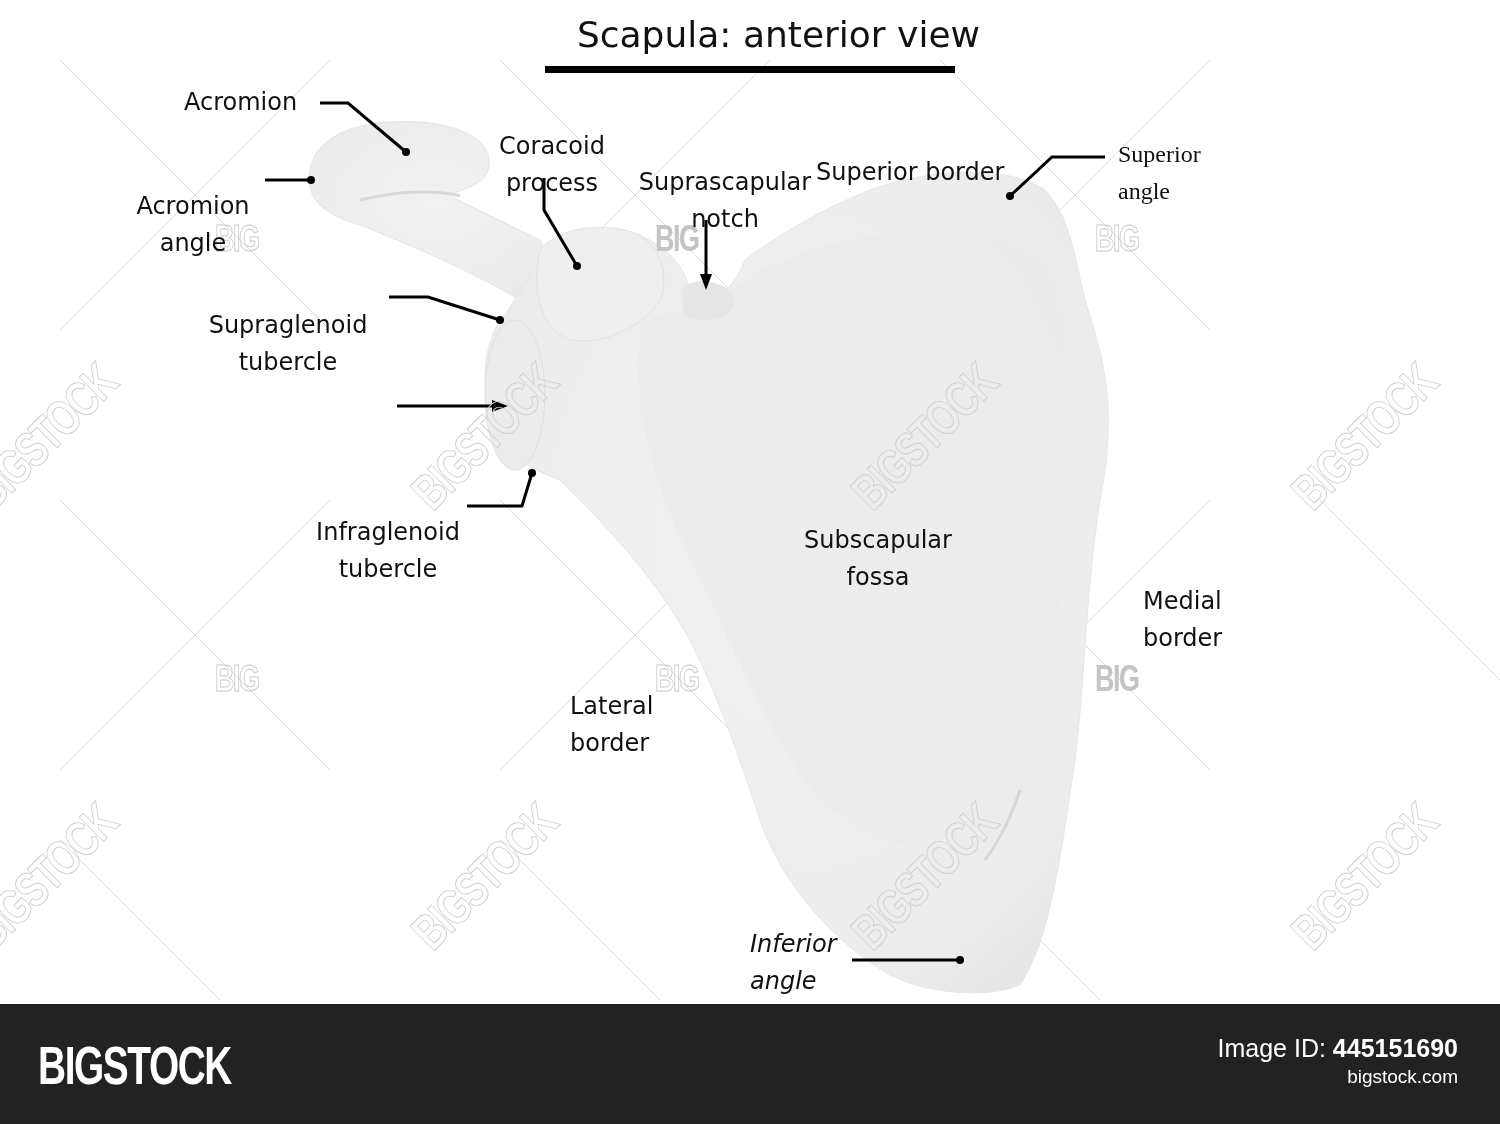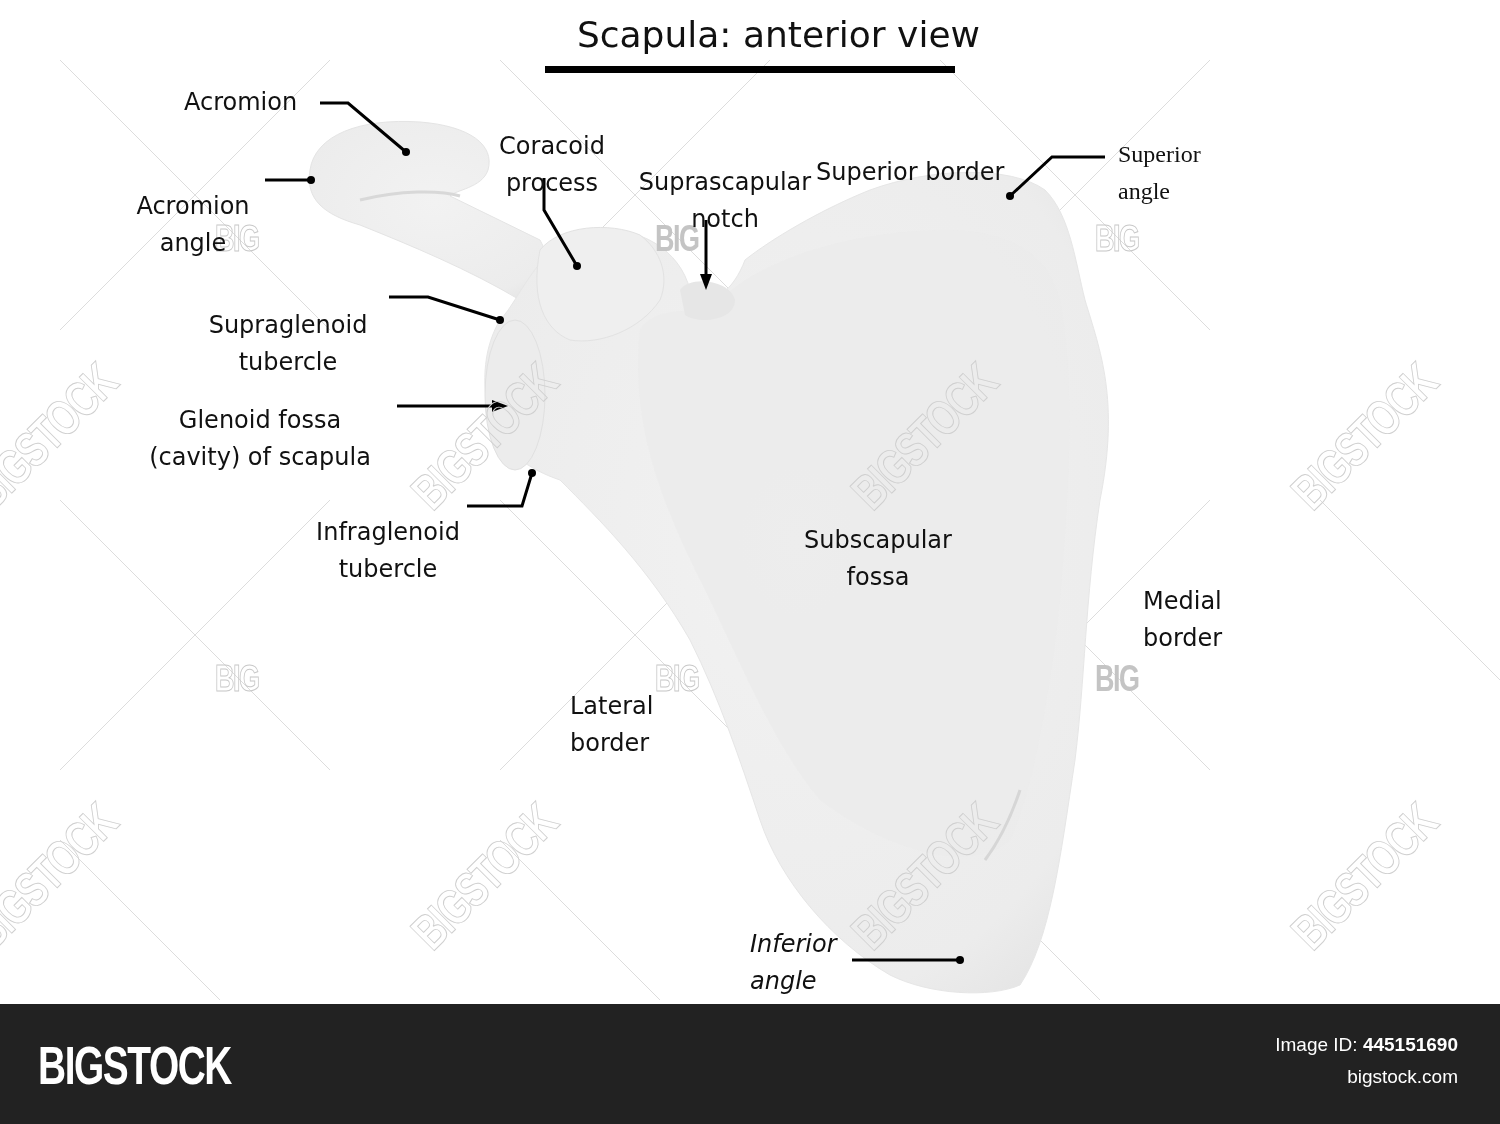--- a/index.html
+++ b/index.html
@@ -10,21 +10,21 @@
   .title-rule{position:absolute;left:545px;top:66px;width:410px;height:7px;background:#000;}
   .lbl{position:absolute;font-size:24px;line-height:37px;color:#111;white-space:nowrap;}
   .lbl span{display:block;}
   .c{text-align:center;margin-top:28px;}
   .wm{position:absolute;font-family:"Liberation Sans",sans-serif;font-weight:bold;font-size:36px;letter-spacing:-2px;transform:scaleX(0.75);transform-origin:left top;}
   .wm.outline{color:transparent;-webkit-text-stroke:1px #c8c8c8;}
   .wm.solid{color:#c4c4c4;}
   .wm-diag{position:absolute;font-family:"Liberation Sans",sans-serif;font-weight:bold;font-size:50px;letter-spacing:-3px;color:transparent;-webkit-text-stroke:1px #cfcfcf;transform-origin:left top;}
   .footer{position:absolute;left:0;top:1004px;width:1500px;height:120px;background:#222222;}
   .brand{position:absolute;left:38px;top:30px;font-family:"Liberation Sans",sans-serif;font-weight:bold;font-size:54px;color:#fff;letter-spacing:-2px;transform:scaleX(0.72);transform-origin:left top;}
-  .imgid{position:absolute;right:42px;top:30px;font-family:"Liberation Sans",sans-serif;font-size:19px;color:#fff;}
+  .imgid{position:absolute;right:42px;top:30px;font-family:"Liberation Sans",sans-serif;font-size:25px;color:#fff;}
   .imgid b{font-weight:bold;}
   .site{position:absolute;right:42px;top:62px;font-family:"Liberation Sans",sans-serif;font-size:19px;color:#fff;text-align:right;}
 </style>
 </head>
 <body>
 
 <div class="canvas">
 
   <svg class="art" width="1500" height="1004" viewBox="0 0 1500 1004">
     <defs>
@@ -132,24 +132,20 @@
   <div class="lbl" style="left:1118px;top:136px;font-family:Liberation Serif, serif;">
     <span>Superior</span>
     <span>angle</span>
   </div>
 
   <div class="lbl c" style="left:196px;top:279px;width:184px;">
     <span>Supraglenoid</span>
     <span>tubercle</span>
   </div>
 
-  <div class="lbl c" style="left:140px;top:374px;width:240px;">
-    <span>Glenoid fossa</span>
-    <span>(cavity) of scapula</span>
-  </div>
 
   <div class="lbl c" style="left:304px;top:486px;width:168px;">
     <span>Infraglenoid</span>
     <span>tubercle</span>
   </div>
 
   <div class="lbl c" style="left:790px;top:494px;width:176px;">
     <span>Subscapular</span>
     <span>fossa</span>
   </div>

